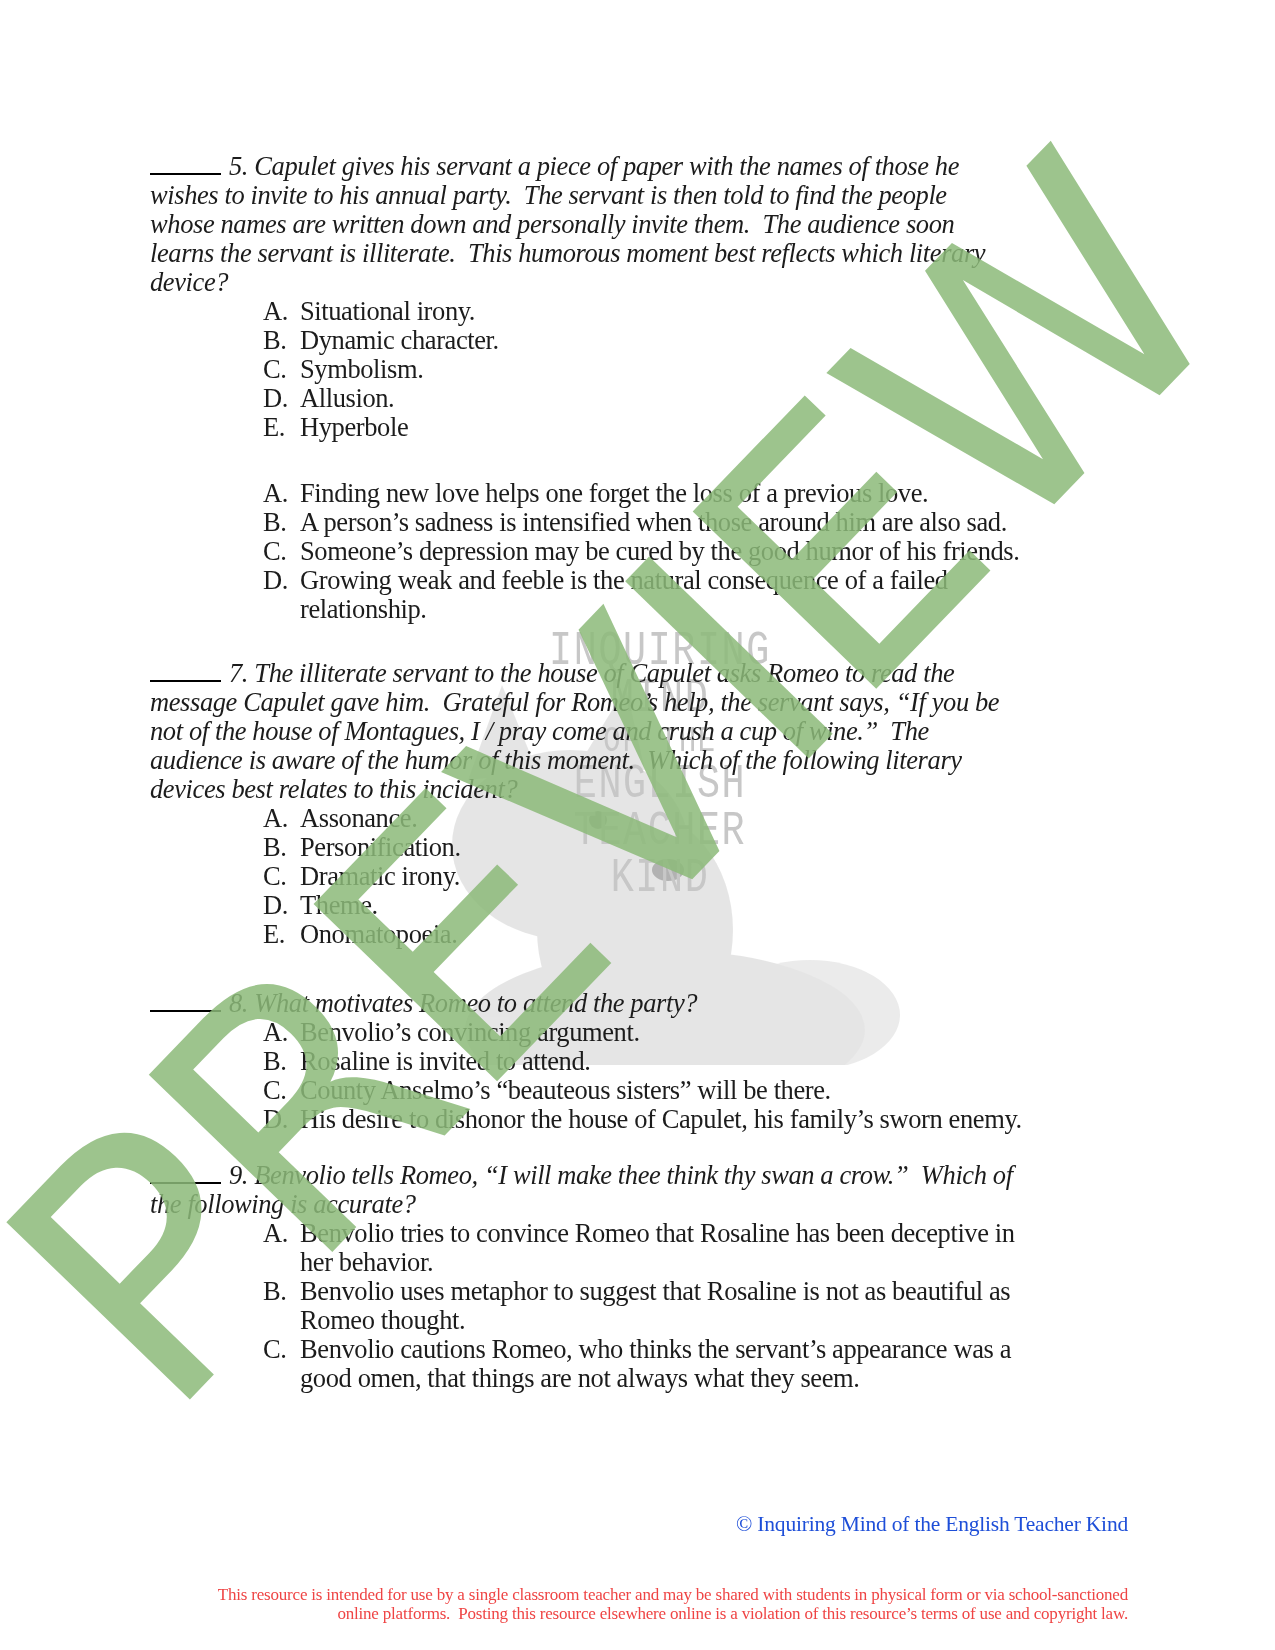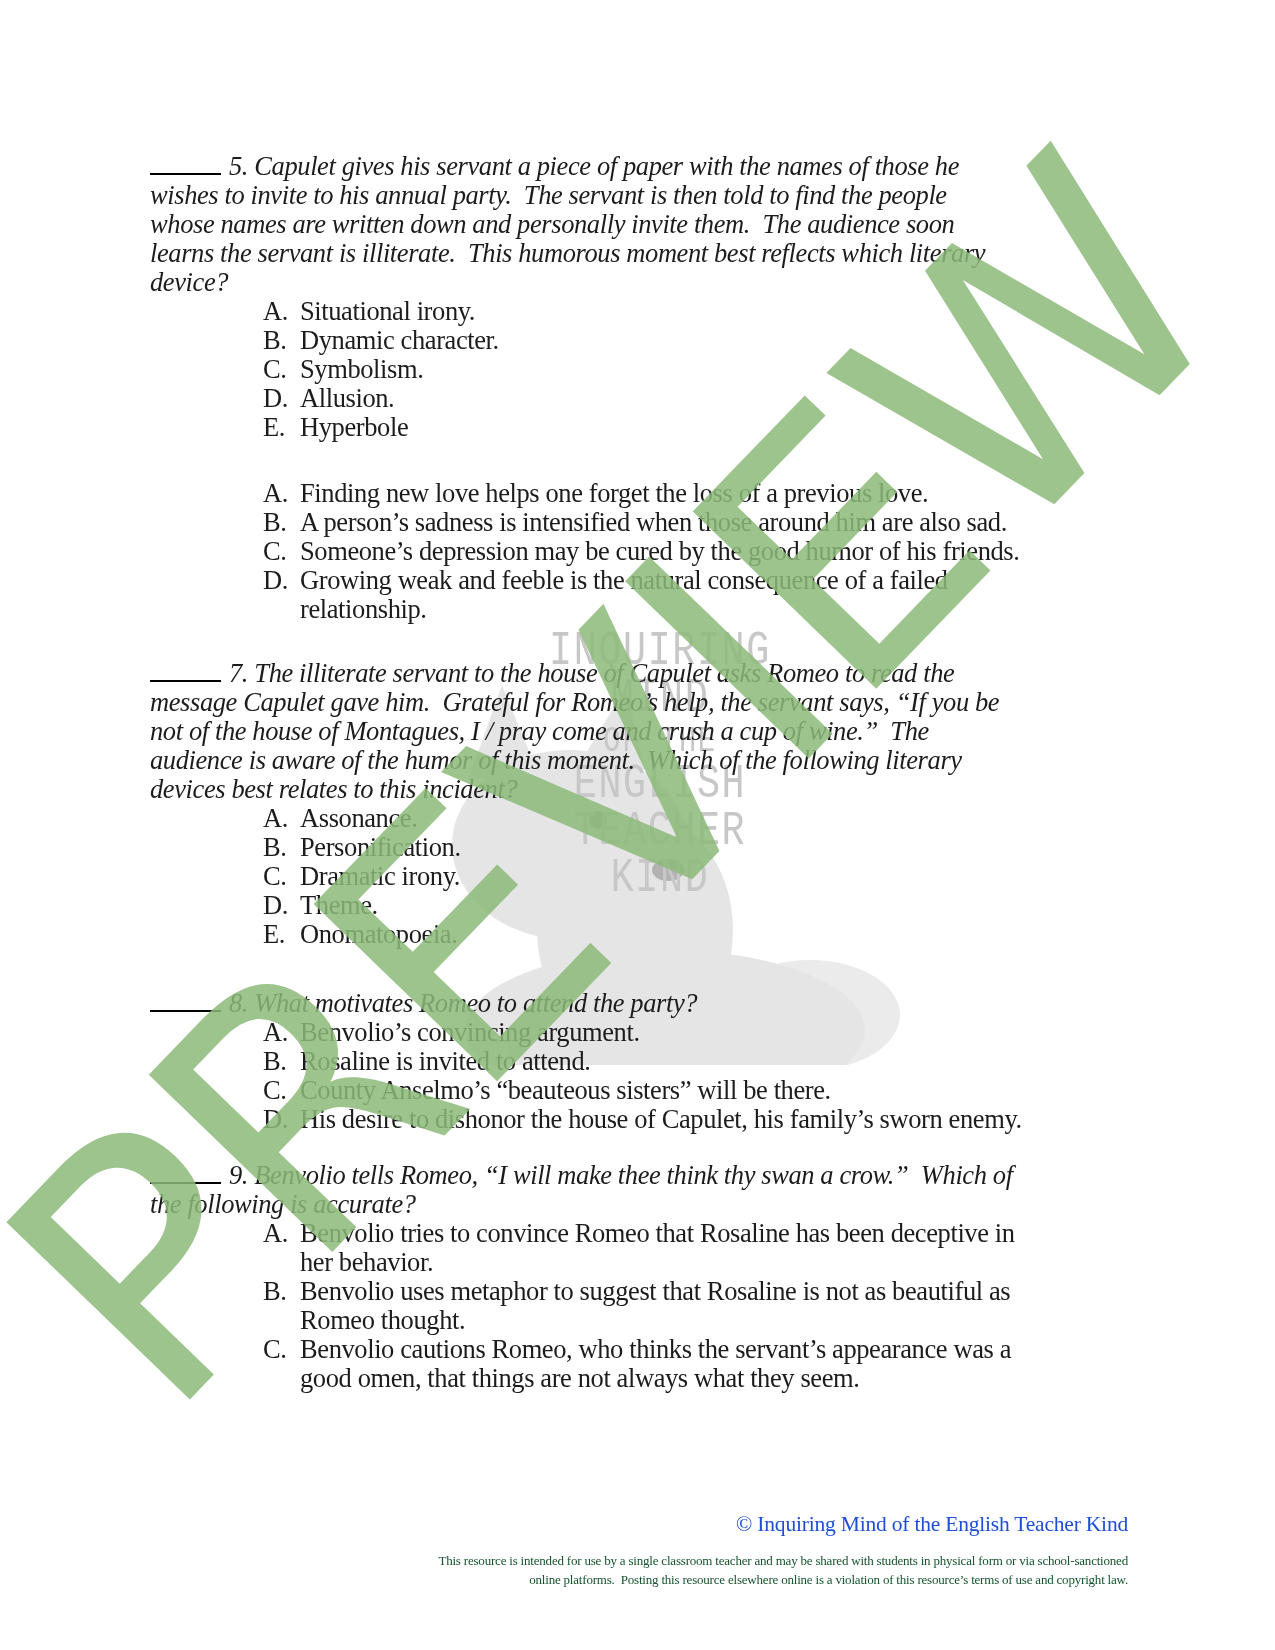--- a/index.html
+++ b/index.html
@@ -35,22 +35,22 @@
   .opts{margin-left:113px;}
   .opt{display:flex;}
   .letter{width:37px;flex:0 0 37px;}
   .otext{flex:1;white-space:pre-wrap;}
   
   .f-copy{
     position:absolute;top:1512px;right:147px;z-index:2;
     font-size:21.5px;color:#1d4ed8;letter-spacing:-0.2px;
   }
   .f-terms{
-    position:absolute;top:1552px;right:147px;z-index:2;width:1000px;
-    font-size:13px;line-height:18.5px;color:#14532d;
+    position:absolute;top:1586px;right:147px;z-index:2;width:1000px;
+    font-size:17px;line-height:18.5px;color:#ef4444;
     text-align:right;white-space:pre-wrap;letter-spacing:-0.2px;
   }
   
   .preview{
     position:absolute;left:615px;top:785px;z-index:30;
     transform:translate(-50%,-50%) rotate(-46deg);
     font-family:"DejaVu Sans","Liberation Sans",sans-serif;
     font-size:350px;letter-spacing:-6px;white-space:nowrap;
     color:rgba(140,186,121,0.85);
     pointer-events:none;

